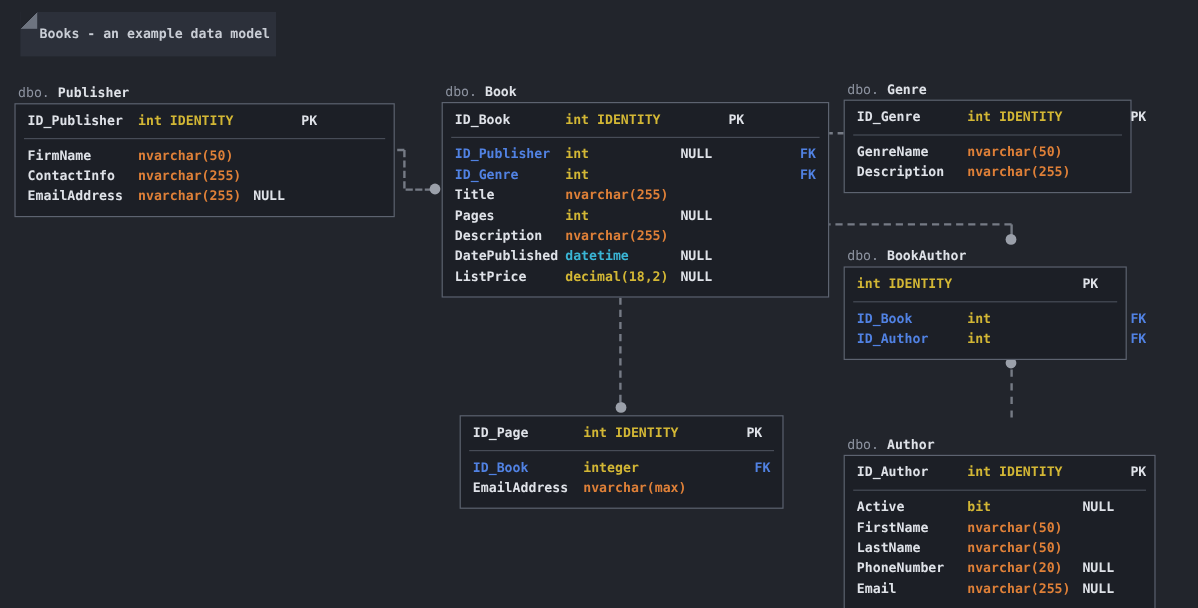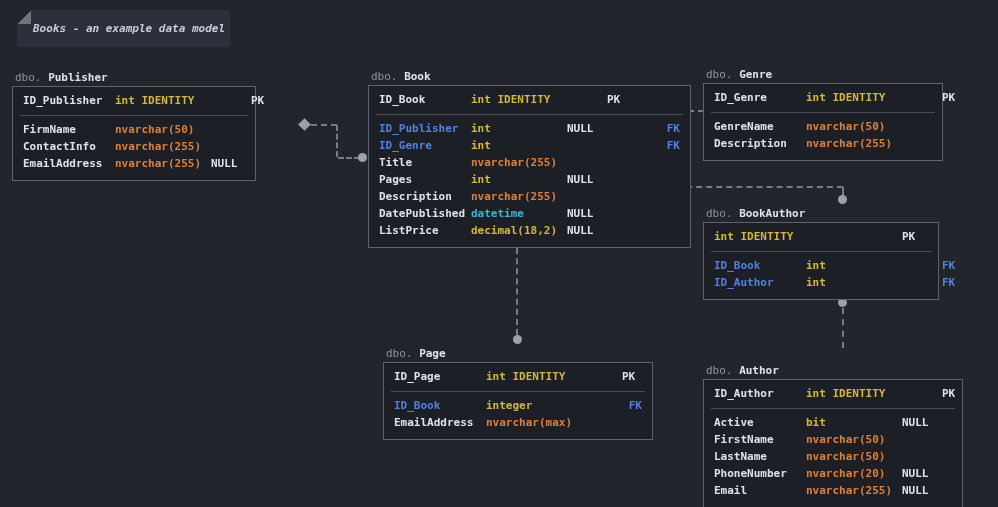--- a/index.html
+++ b/index.html
@@ -8,21 +8,21 @@
     --schema-muted:#8d93a0; --column-text:#dfe2e8; --type-numeric:#d3b735;
     --type-string:#df8038; --type-datetime:#3ab5d5; --foreign-key:#5182e3;
     --connector-line:#767b85; --connector-dot:#9ba0aa;
   }
   *{box-sizing:border-box;margin:0;padding:0}
   html,body{background:var(--canvas-bg)}
   body{font-family:"DejaVu Sans Mono","Liberation Mono",monospace;}
   .canvas{position:relative;width:998px;height:507px;background:var(--canvas-bg);overflow:hidden}
 
   
-  .note{position:absolute;left:17px;top:10px;width:213px;height:37px;background:var(--note-bg);font-style:italic;}
+  .note{position:absolute;left:17px;top:10px;width:213px;height:37px;background:var(--note-bg);}
   .fold{position:absolute;left:0;top:0;width:14px;height:14px;
         background:linear-gradient(135deg,var(--canvas-bg) 0 50%,var(--note-fold) 50% 100%);}
   .note-text{position:absolute;left:16px;top:0;line-height:37px;font-size:11px;font-weight:700;color:var(--note-text);white-space:nowrap}
 
   
   .tbl{position:absolute;font-size:11px;font-weight:700}
   .tbl-label{height:16px;line-height:16px;padding-left:3px;white-space:nowrap}
   .tbl-label .schema{color:var(--schema-muted);font-weight:400}
   .tbl-label .tname{color:var(--column-text)}
   .tbl-box{background:var(--table-bg);border:1px solid var(--table-border);}
@@ -34,21 +34,21 @@
   .c-name{color:var(--column-text)}
   .c-null{color:var(--column-text)}
   .c-key{color:var(--column-text)}
   .fk-name{color:var(--foreign-key)}
   .ty-num{color:var(--type-numeric)}
   .ty-str{color:var(--type-string)}
   .ty-date{color:var(--type-datetime)}
   .key-pk{justify-self:start}
   .key-fk{justify-self:end;color:var(--foreign-key)}
 
-  .pos-publisher{left:12px;top:70px;width:244px}
+  .pos-publisher{left:12px;top:70px;width:317px}
   .pos-book{left:368px;top:69px;width:323px}
   .pos-genre{left:703px;top:67px;width:240px}
   .pos-bookauthor{left:703px;top:206px;width:236px}
   .pos-page{left:383px;top:346px;width:270px}
   .pos-author{left:703px;top:363px;width:260px}
 
   
   .seg{position:absolute}
   .seg.h{height:0;border-top:2px dashed var(--connector-line)}
   .seg.v{width:0;border-left:2px dashed var(--connector-line)}
@@ -237,21 +237,20 @@
           <div class="row">
     <span class="c-name fk-name">ID_Author</span>
     <span class="c-type ty-num">int</span>
     <span class="c-null"></span>
     <span class="c-key key-fk">FK</span>
   </div>
         </div>
     </div>
   </div>
     <div class="tbl pos-page">
-    <div class="tbl-label"><span class="schema">dbo.</span> <span class="tname">Page</span></div>
     <div class="tbl-box">
       <div class="pk-sec">
           <div class="row">
     <span class="c-name">ID_Page</span>
     <span class="c-type ty-num">int IDENTITY</span>
     <span class="c-null"></span>
     <span class="c-key key-pk">PK</span>
   </div>
         </div>
       <div class="sep"></div>

